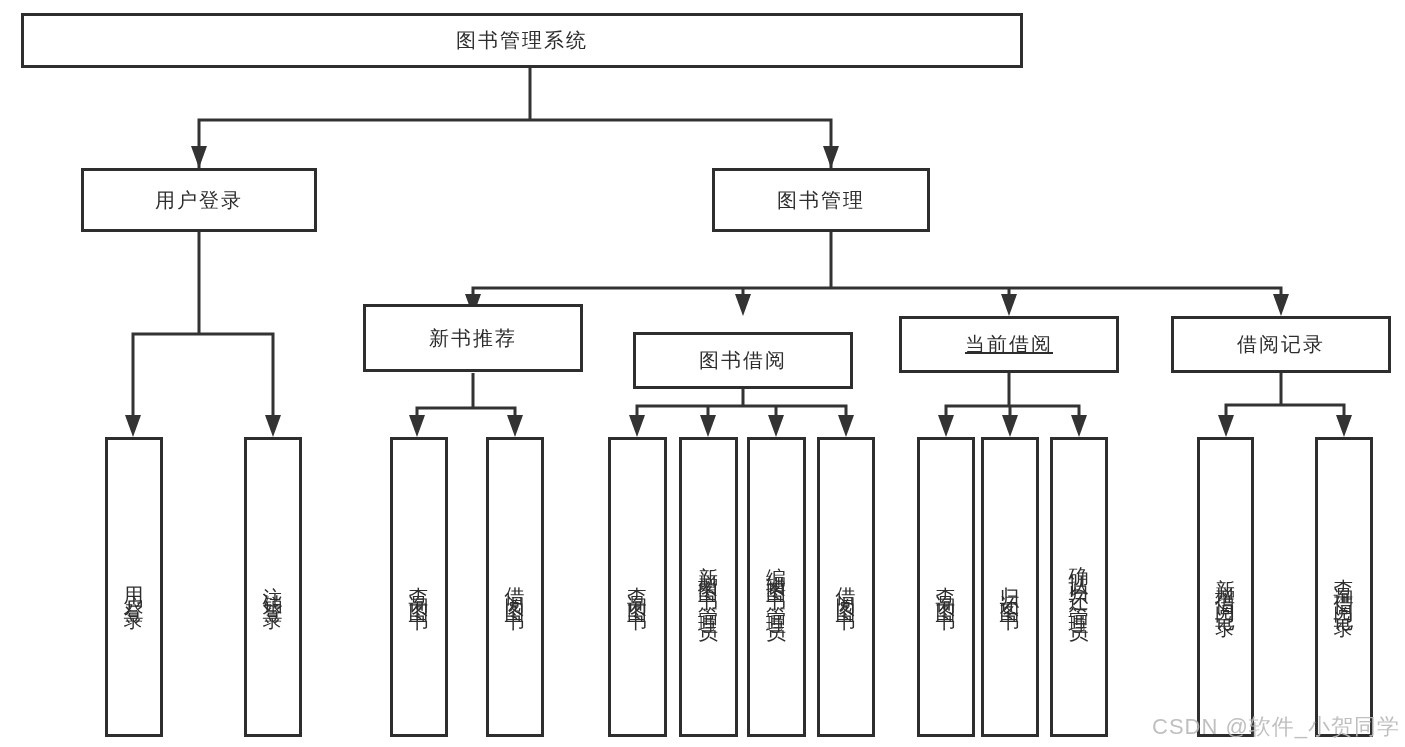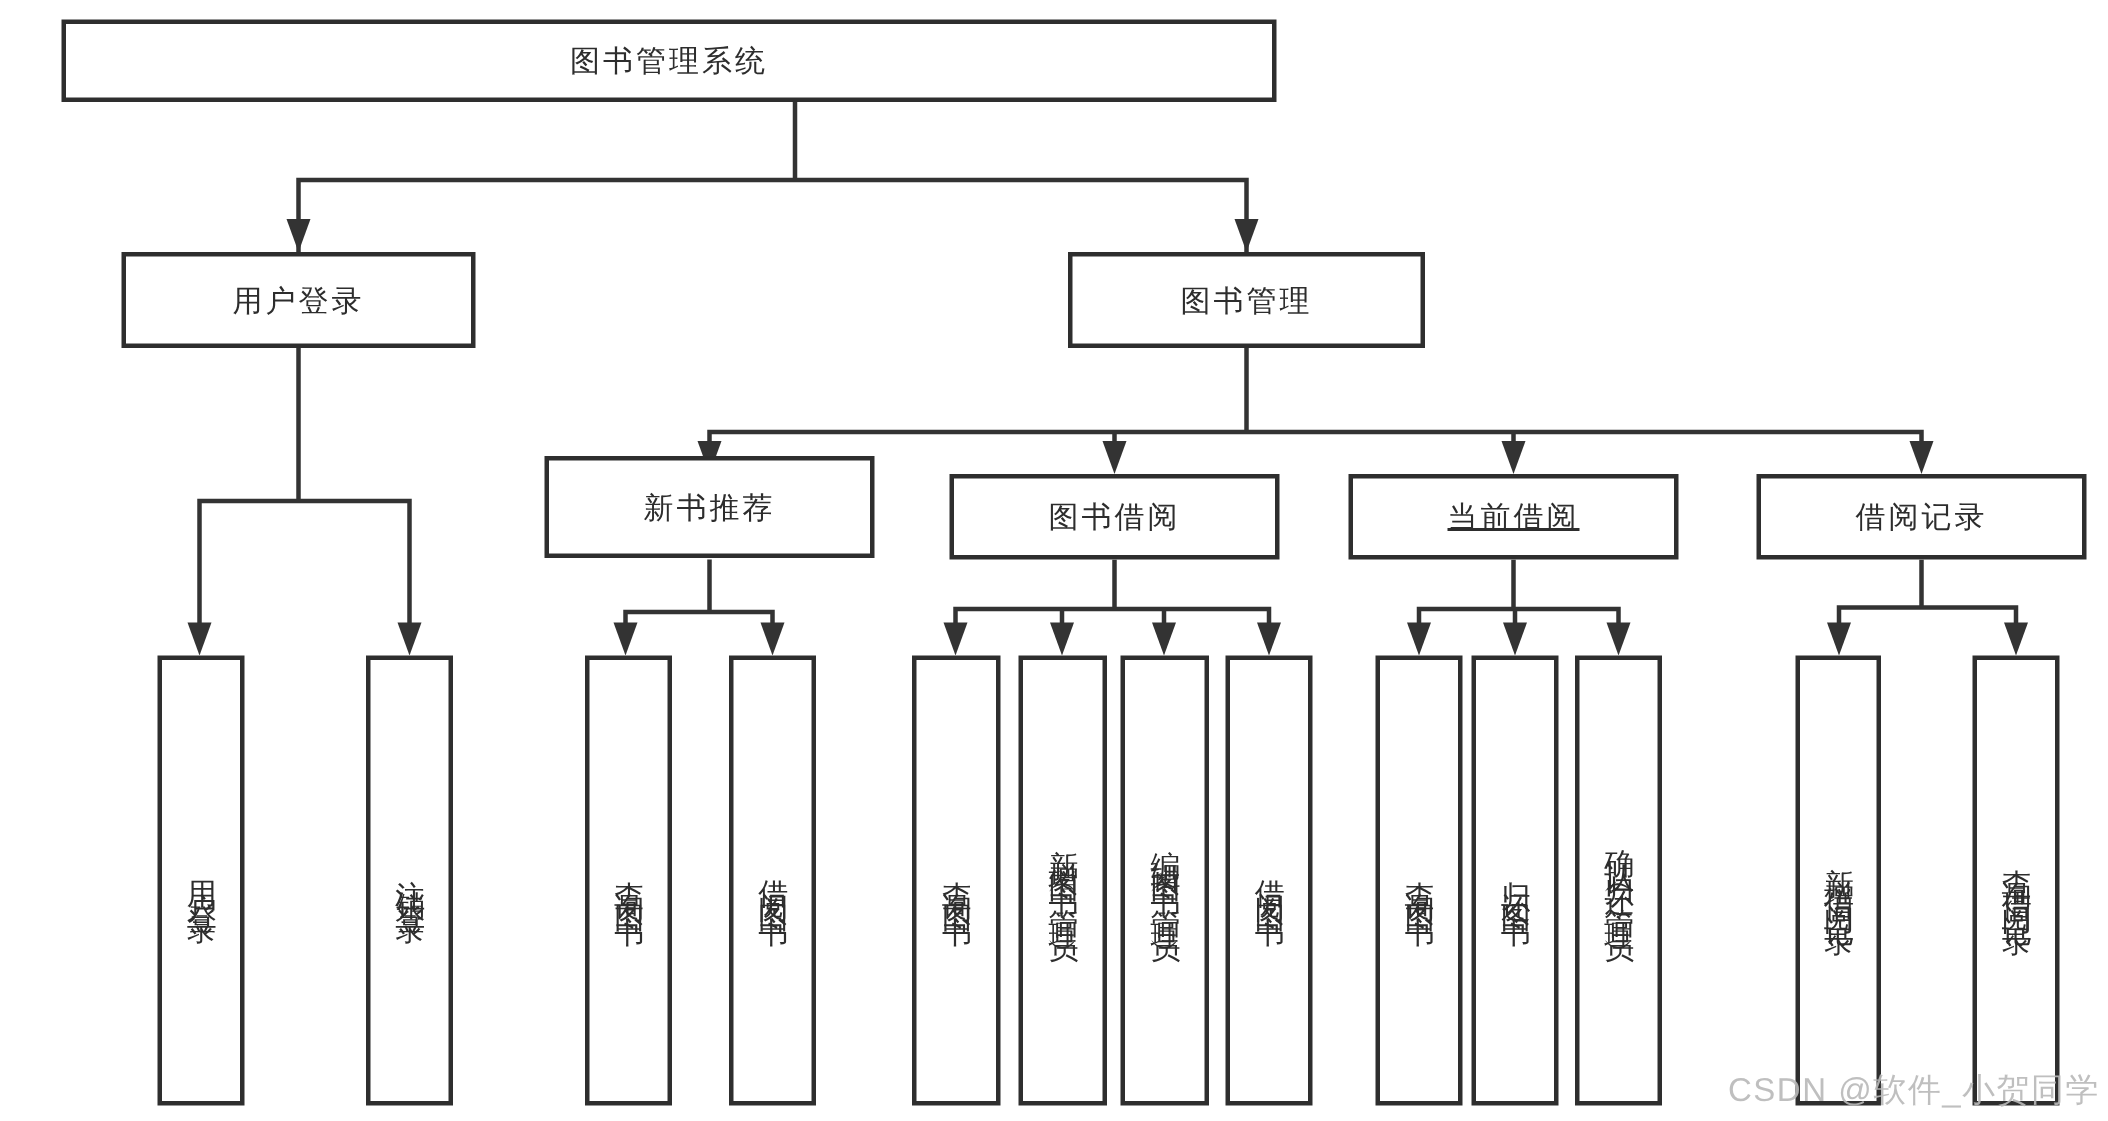--- a/index.html
+++ b/index.html
@@ -69,35 +69,35 @@
     <polygon points="700,415 716,415 708,437"></polygon>
     <polygon points="768,415 784,415 776,437"></polygon>
     <polygon points="838,415 854,415 846,437"></polygon>
     <polygon points="938,415 954,415 946,437"></polygon>
     <polygon points="1002,415 1018,415 1010,437"></polygon>
     <polygon points="1071,415 1087,415 1079,437"></polygon>
     <polygon points="1218,415 1234,415 1226,437"></polygon>
     <polygon points="1336,415 1352,415 1344,437"></polygon>
   </svg>
 
-  <div class="node" style="left:21px;top:13px;width:810px;height:55px;margin-left:20px;">
+  <div class="node" style="left:21px;top:13px;width:1002px;height:55px;">
     <span>图书管理系统</span>
   </div>
 
   <div class="node" style="left:81px;top:168px;width:236px;height:64px;">
     <span>用户登录</span>
   </div>
-  <div class="node" style="left:712px;top:168px;width:238px;height:64px;text-align:center;">
+  <div class="node" style="left:712px;top:168px;width:218px;height:64px;text-align:center;">
     <span>图书管理</span>
   </div>
 
   <div class="node" style="left:363px;top:304px;width:220px;height:68px;">
     <span>新书推荐</span>
   </div>
-  <div class="node" style="left:633px;top:316px;width:220px;height:57px;">
+  <div class="node" style="left:633px;top:332px;width:220px;height:57px;">
     <span>图书借阅</span>
   </div>
   <div class="node" style="left:899px;top:316px;width:220px;height:57px;text-decoration:underline;">
     <span>当前借阅</span>
   </div>
   <div class="node" style="left:1171px;top:316px;width:220px;height:57px;">
     <span>借阅记录</span>
   </div>
 
   <div class="vnode" style="left:105px;top:437px;width:58px;height:300px;">

